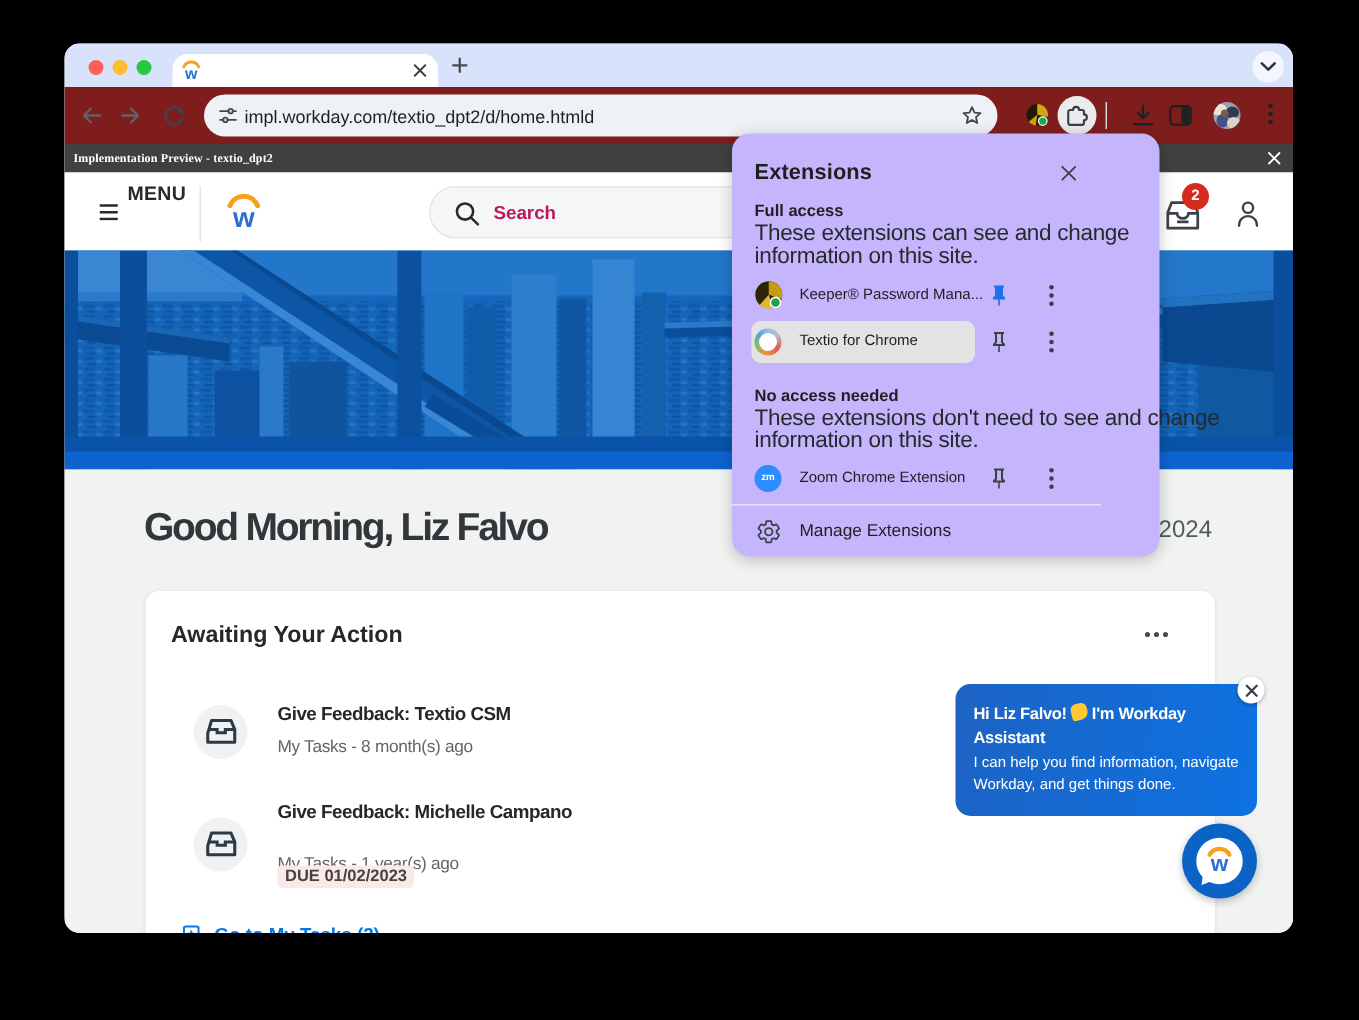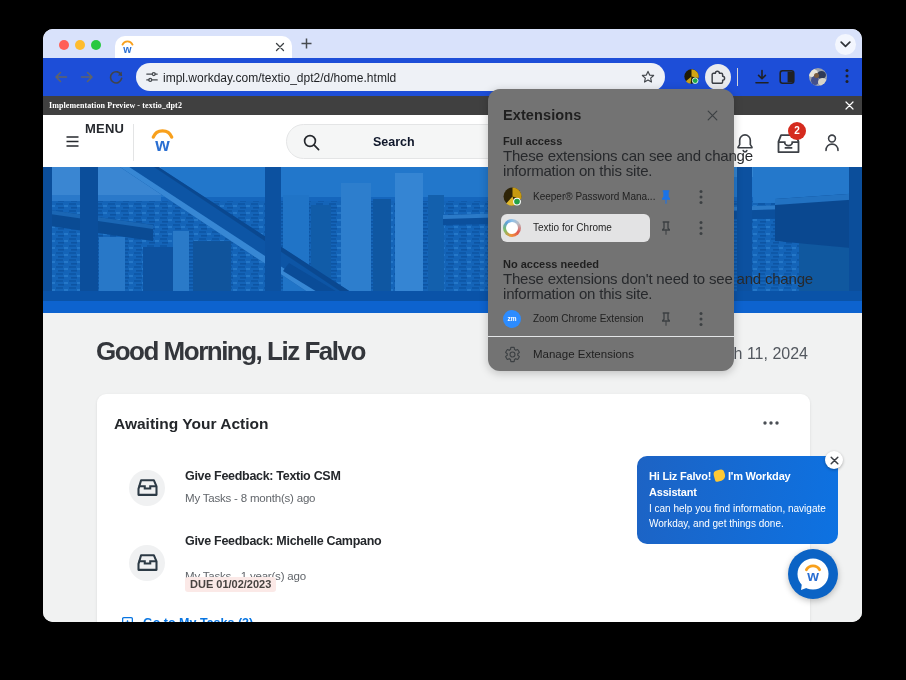--- a/index.html
+++ b/index.html
@@ -7,21 +7,21 @@
   #stage { position:absolute; left:0; top:0; width:906px; height:680px; background:#000; }
   .abs { position:absolute; }
   svg { display:block; }
   #win { position:absolute; left:43px; top:29px; width:819px; height:593px; border-radius:10px; overflow:hidden; background:#fff; }
   
   #tabbar { position:absolute; left:0; top:0; width:819px; height:29px; background:#d9e2fb; }
   .light { position:absolute; top:11px; width:10px; height:10px; border-radius:50%; }
   #tab { position:absolute; left:72px; top:7px; width:177px; height:22px; background:#fff; border-radius:10px 10px 0 0; }
   .tabtitle { position:absolute; left:23px; top:22px; font-size:11px; color:#1f1f1f; white-space:nowrap; }
   
-  #toolbar { position:absolute; left:0; top:29px; width:819px; height:38px; background:#1d4ed8; }
+  #toolbar { position:absolute; left:0; top:29px; width:819px; height:38px; background:#7f1d1d; }
   #urlpill { position:absolute; left:93px; top:5px; width:529px; height:28px; border-radius:14px; background:#eef1f6; }
   .urltext { position:absolute; left:27px; top:7.5px; font-size:12px; color:#1e2023; white-space:nowrap; }
   
   #greenbar { position:absolute; left:0; top:67px; width:819px; height:19px; background:#404040; color:#fff;font-family:Liberation Serif, serif; }
   #greenbar .t { position:absolute; left:6px; top:4.5px; font-size:8px; font-weight:bold; letter-spacing:0.1px; }
   
   #wdheader { position:absolute; left:0; top:86px; width:819px; height:52px; background:#fff; }
   #searchpill { position:absolute; left:243px; top:9px; width:430px; height:35px; border-radius:18px; background:#f5f6f6; border:1px solid #e4e5e6; }
   
   #hero { position:absolute; left:0; top:138px; width:819px; height:146px; background:#1267c0; overflow:hidden; }
@@ -35,21 +35,21 @@
   .rowsub { position:absolute; left:88px; font-size:11.5px; letter-spacing:-0.2px; color:#62666b; white-space:nowrap; }
   .chip { position:absolute; left:88px; top:183px; height:15px; line-height:15px; padding:0 5px; background:#fbe9e7; border-radius:3px; font-size:11px; font-weight:bold; color:#474341; }
   
   #assist { position:absolute; left:594px; top:427px; width:201px; height:88px; border-radius:10px; background:linear-gradient(100deg,#1d63c4 0%,#0d72e2 100%); color:#fff; }
   #assist .b { position:absolute; left:12px; top:12px; font-size:11px; letter-spacing:-0.2px; font-weight:bold; line-height:16px; width:155px; }
   .wave { display:inline-block; width:11px; height:11px; background:#fdc833; border-radius:4px 4px 5px 2px; transform:rotate(-15deg); vertical-align:-1px; }
   #assist .r { position:absolute; left:12px; top:45px; font-size:10px; line-height:15px; width:180px; }
   #assistx { position:absolute; left:782px; top:422px; width:18px; height:18px; border-radius:50%; background:#fff; box-shadow:0 1px 3px rgba(0,0,0,0.3); display:flex; align-items:center; justify-content:center; }
   #wdbtn { position:absolute; left:745px; top:520px; width:50px; height:50px; border-radius:50%; background:#0b63c5; box-shadow:0 2px 6px rgba(0,0,0,0.25); }
   
-  #popup { position:absolute; left:488px; top:89px; width:246px; height:282px; background:#737373; border-radius:12px; box-shadow:0 2px 10px rgba(0,0,0,0.22); z-index:50; }
+  #popup { position:absolute; left:488px; top:89px; width:285px; height:282px; background:#c4b5fd; border-radius:12px; box-shadow:0 2px 10px rgba(0,0,0,0.22); z-index:50; }
   #popup .h1 { position:absolute; left:15px; top:18px; font-size:14.5px; font-weight:bold; color:#1f1f1f; letter-spacing:0.1px; }
   .sechead { position:absolute; left:15px; font-size:11px; font-weight:bold; color:#1f1f1f; }
   .secbody { position:absolute; left:15px; font-size:15px; letter-spacing:-0.2px; color:#27292c; line-height:14.8px; white-space:nowrap; }
   .extlabel { position:absolute; left:45px; font-size:10px; color:#1f1f1f; white-space:nowrap; }
   .exticon { position:absolute; left:15px; width:19px; height:19px; }
   .pinw { position:absolute; left:170px; width:16px; height:16px; }
   .kebab { position:absolute; left:209px; width:8px; height:16px; }
   #hl { position:absolute; left:13px; top:125px; width:149px; height:28px; background:#e3e3e4; border-radius:6px; }
   #popsep { position:absolute; left:0px; top:247px; width:246px; height:1px; background:#e4e6e8; }
 </style>
@@ -147,21 +147,21 @@
       <div class="abs" style="left:90px;top:9px;width:1px;height:37px;background:#e3e4e5;"></div>
       <svg class="abs" style="left:106px;top:12px" width="27" height="28" viewBox="0 0 24 24">
           <path d="M3.8 8.6 A 8.8 8.8 0 0 1 20.2 8.6" fill="none" stroke="#f8a01c" stroke-width="2.9" stroke-linecap="round"></path>
           <text x="12" y="21.2" font-family="Liberation Sans" font-size="16.5" font-weight="bold" fill="#2b6fd2" text-anchor="middle">w</text>
         </svg>
       <div id="searchpill">
         <svg class="abs" style="left:16px;top:9px" width="17" height="17" viewBox="0 0 17 17">
             <circle cx="7" cy="7" r="5.4" fill="none" stroke="#26292e" stroke-width="1.7"></circle>
             <path d="M11.2 11.2 L15.6 15.6" stroke="#26292e" stroke-width="1.7" stroke-linecap="round"></path>
           </svg>
-        <div class="abs" style="left:42px;top:10px;font-size:12.5px;font-weight:bold;color:#0f172a;margin-left:44px;">Search</div>
+        <div class="abs" style="left:42px;top:10px;font-size:12.5px;font-weight:bold;color:#be185d;">Search</div>
       </div>
       <svg class="abs" style="left:691px;top:17px" width="22" height="22" viewBox="0 0 24 24">
           <path d="M12 3.2 a 5.8 5.8 0 0 0 -5.8 5.8 v4.8 l-1.8 2.7 v0.7 h15.2 v-0.7 l-1.8-2.7 V9 a 5.8 5.8 0 0 0 -5.8-5.8 Z" fill="none" stroke="#3d4147" stroke-width="1.8" stroke-linejoin="round"></path>
           <path d="M10 20.2 a 2.1 2.1 0 0 0 4 0" fill="none" stroke="#3d4147" stroke-width="1.8" stroke-linecap="round"></path>
         </svg>
       <svg class="abs" style="left:734px;top:19px" width="23" height="20" viewBox="0 0 24 21">
           <path d="M4.2 1.2 h15.6 l2.7 6.8 v11 h-21 v-11 Z" fill="none" stroke="#3d4147" stroke-width="1.9" stroke-linejoin="round"></path>
           <path d="M1.5 8.6 h6.5 a 4 3.6 0 0 0 8 0 h6.5" fill="none" stroke="#3d4147" stroke-width="1.9"></path>
           <path d="M8 14.6 h8" stroke="#3d4147" stroke-width="1.9"></path>
         </svg>

